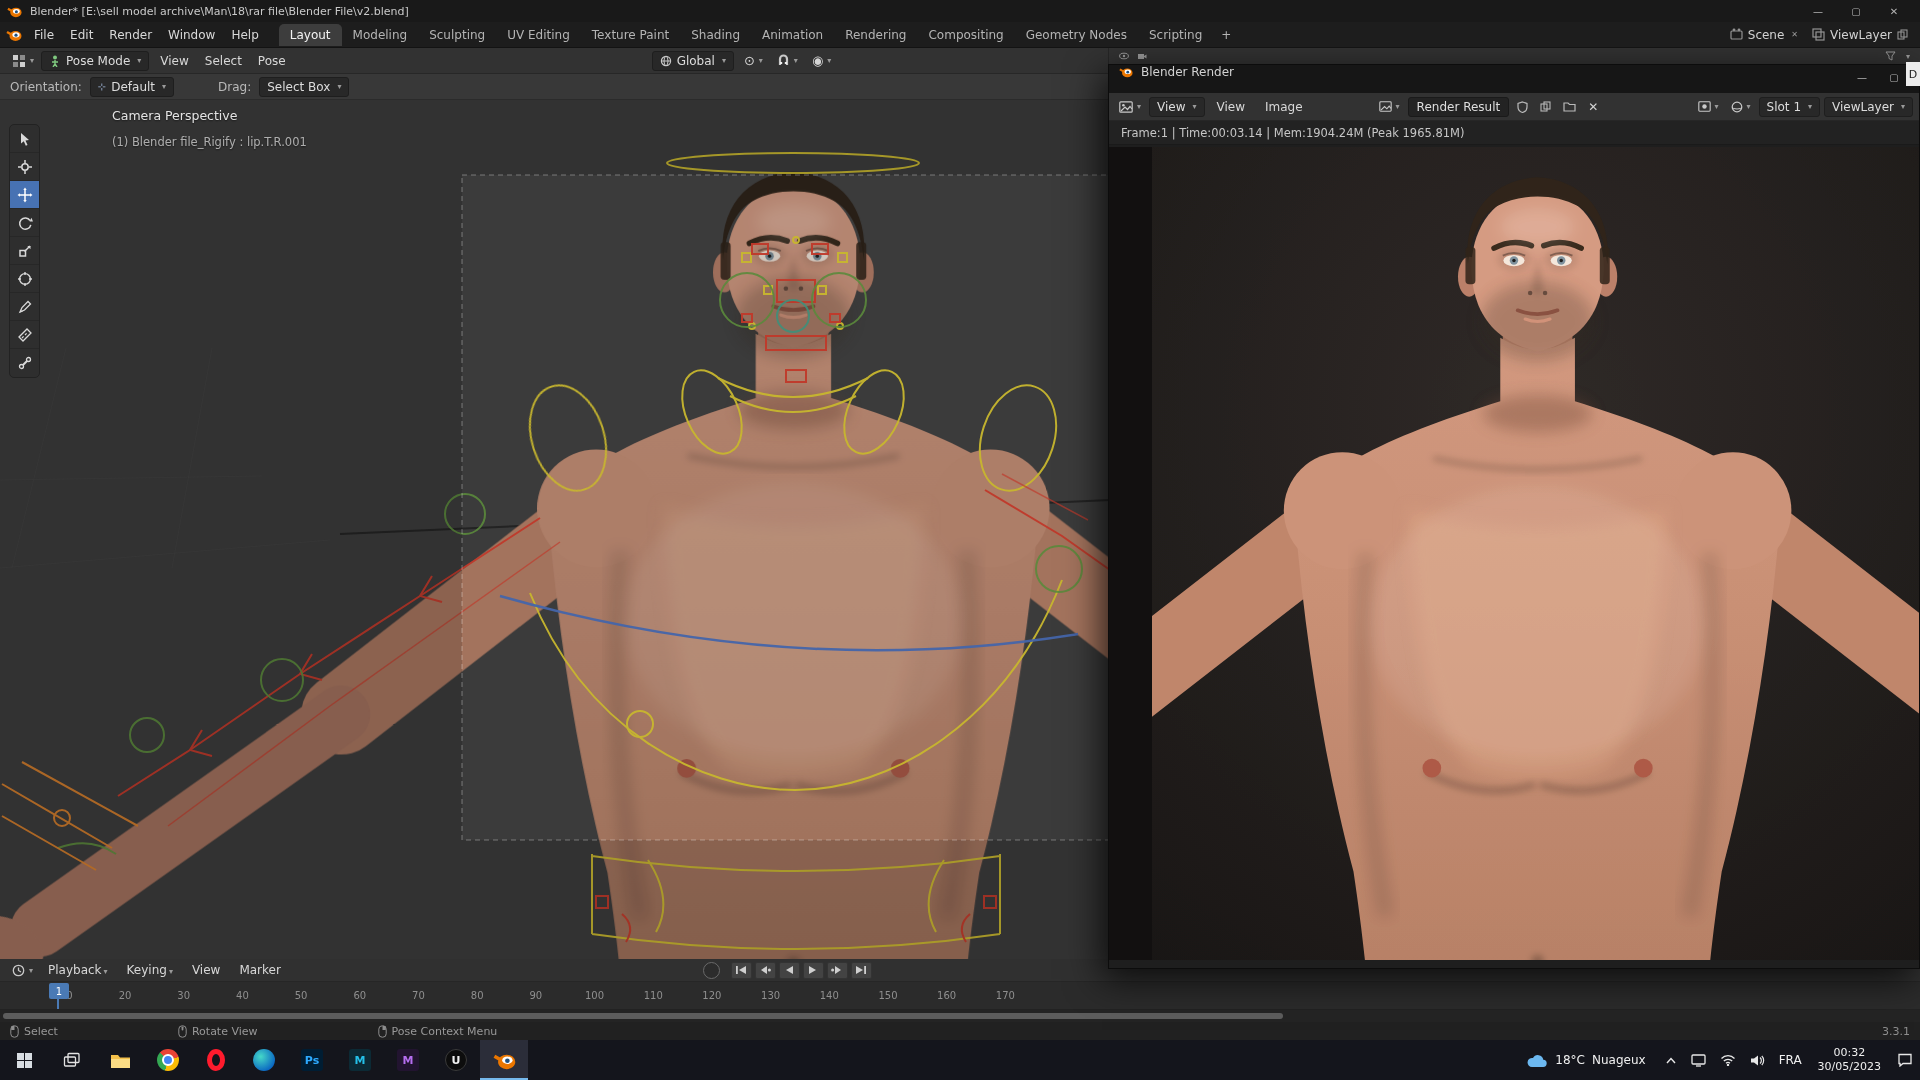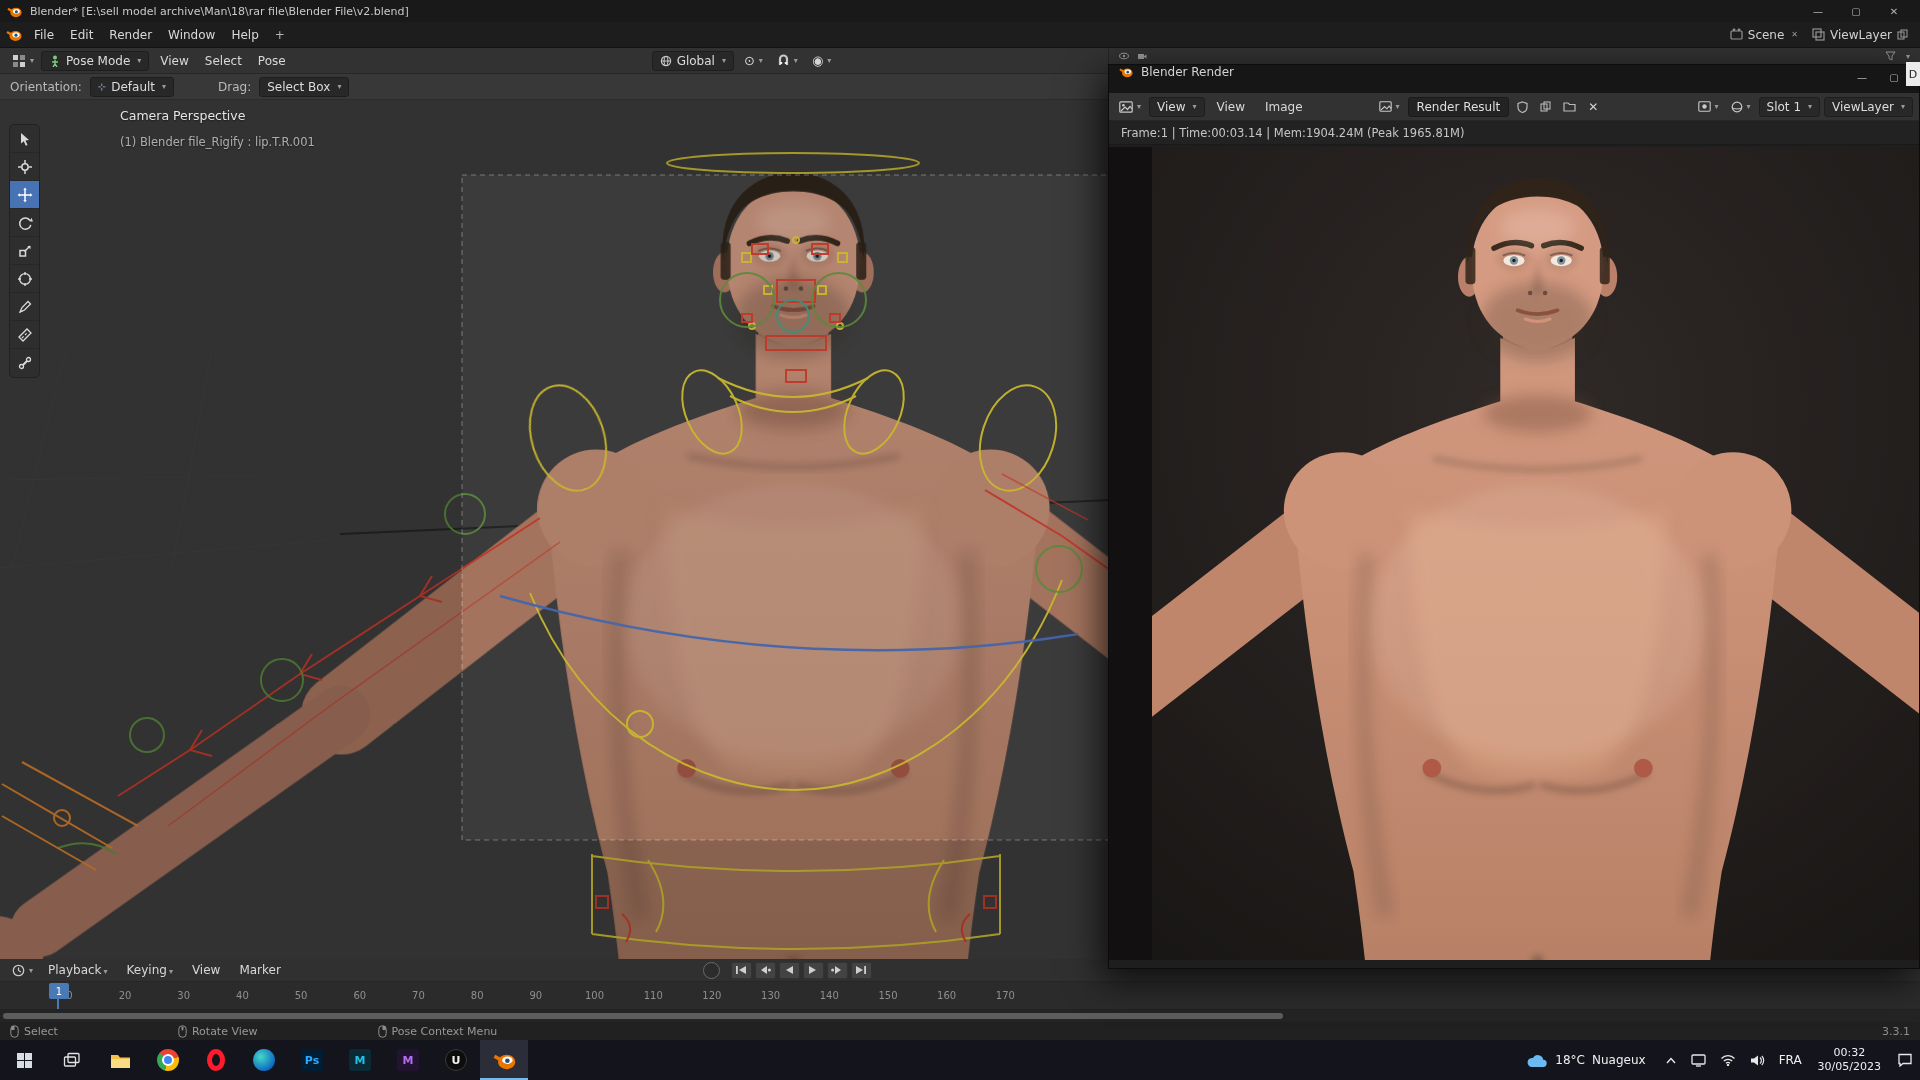--- a/index.html
+++ b/index.html
@@ -35,21 +35,21 @@
 .label-dim{color:#b9b9b9}
 .center-tools{display:flex;align-items:center;gap:6px;margin-left:355px}
 .icobtn{display:flex;align-items:center;gap:2px;padding:2px 4px;border-radius:3px;color:#d5d5d5}
 
 
 .toolbar{position:absolute;left:9px;top:76px;width:31px;border:1px solid #222;border-radius:5px;overflow:hidden;z-index:6;background:#2e2e2ee8}
 .tool-btn{width:29px;height:28px;display:flex;align-items:center;justify-content:center;border-bottom:1px solid #272727}
 .tool-btn:last-child{border-bottom:none}
 .tool-btn.active{background:#4772b3}
 
-.vp-label{position:absolute;left:120px;top:60px;z-index:4;text-shadow:0 1px 2px rgba(0,0,0,.6)}
+.vp-label{position:absolute;left:112px;top:60px;z-index:4;text-shadow:0 1px 2px rgba(0,0,0,.6)}
 .vp-label .l1{font-size:12.5px;color:rgba(255,255,255,.88)}
 .vp-label .l2{font-size:11.5px;color:rgba(255,255,255,.62);margin-top:12px}
 
 .right-strip{position:absolute;top:0;right:0;width:812px;height:16px;background:#323232;border-left:1px solid #262626;z-index:8;display:flex;align-items:center;gap:8px;padding:0 10px;color:#9a9a9a;font-size:9px}
 .right-strip .fun{margin-left:auto}
 
 
 .timeline{position:absolute;left:0;right:0;top:911px;height:51px;z-index:3}
 .tl-header{height:23px;background:#303030;border-bottom:1px solid #262626;display:flex;align-items:center;gap:3px;padding:0 8px}
 .tl-spacer{width:408px}
@@ -192,20 +192,33 @@
         <ellipse cx="9.5" cy="9" rx="6" ry="5" fill="#ea7600"></ellipse>
         <ellipse cx="10" cy="7.8" rx="3.6" ry="2.6" fill="#fff"></ellipse>
         <circle cx="10" cy="8.2" r="1.6" fill="#1e4f7e"></circle>
       </svg>
     <div class="mgroup">
         <div class="vm">File</div>
         <div class="vm">Edit</div>
         <div class="vm">Render</div>
         <div class="vm">Window</div>
         <div class="vm">Help</div>
+      </div>
+    <div class="tabs">
+        <div class="tab active">Layout</div>
+        <div class="tab">Modeling</div>
+        <div class="tab">Sculpting</div>
+        <div class="tab">UV Editing</div>
+        <div class="tab">Texture Paint</div>
+        <div class="tab">Shading</div>
+        <div class="tab">Animation</div>
+        <div class="tab">Rendering</div>
+        <div class="tab">Compositing</div>
+        <div class="tab">Geometry Nodes</div>
+        <div class="tab">Scripting</div>
       </div>
     <div class="tab-plus">+</div>
     <div class="menubar-right">
       <div class="mb-sel">
         <svg class="mi mini" width="13" height="13" viewBox="0 0 13 13">
             <rect x="1" y="3" width="11" height="8" rx="1" fill="none" stroke="#bbb" stroke-width="1.2"></rect>
             <circle cx="4" cy="1.8" r="1.4" fill="#bbb"></circle>
             <circle cx="9" cy="1.8" r="1.4" fill="#bbb"></circle>
           </svg>
         <span>Scene</span>

